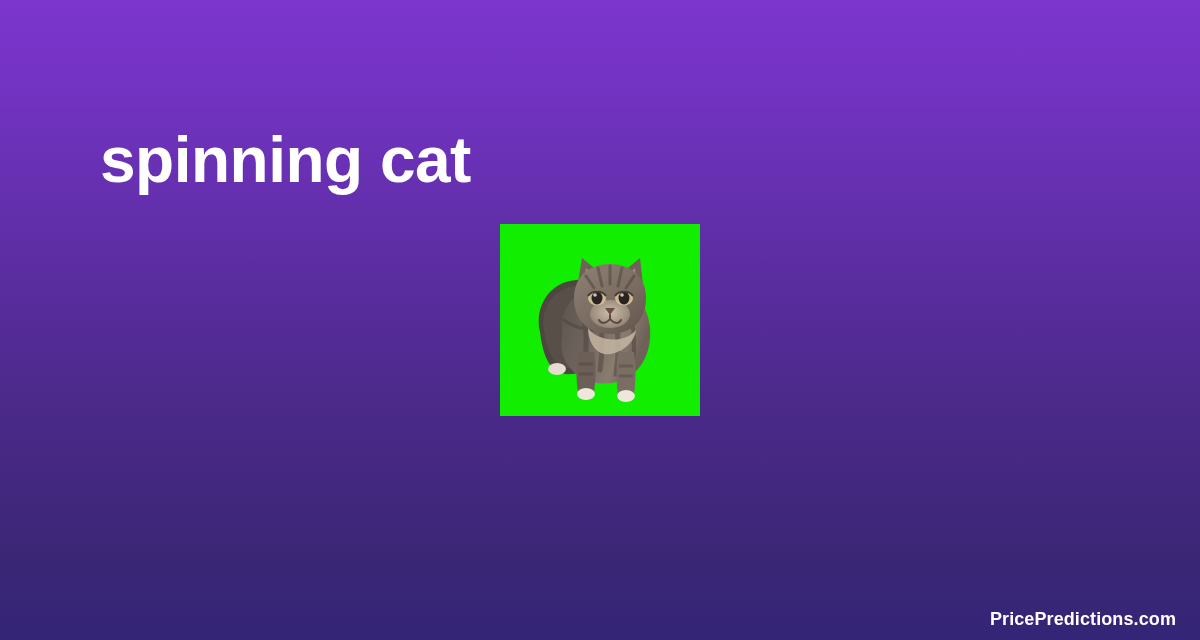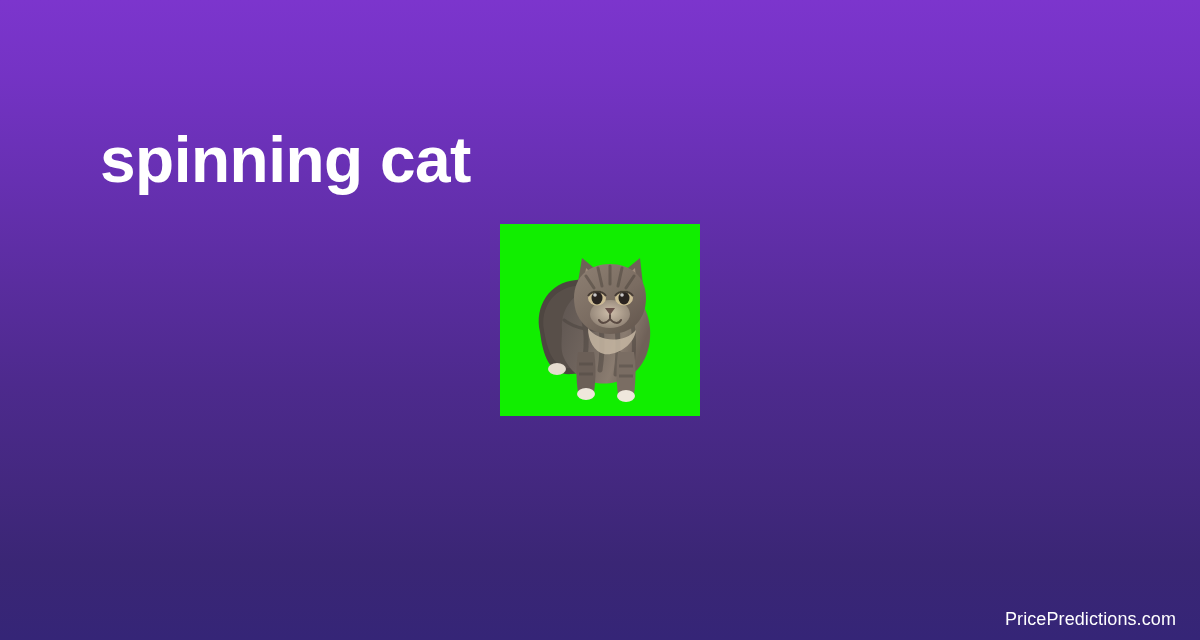--- a/index.html
+++ b/index.html
@@ -70,21 +70,21 @@
     line-height: 1.0;
     white-space: nowrap;
   }
 
   
   #watermark {
     position: absolute;
     right: 24px;
     bottom: 10px;
     font-size: 18px;
-    font-weight: normal;
+    font-weight: bold;
     color: #ffffff;
     letter-spacing: 0.1px;
     white-space: nowrap;
   }
 </style>
 </head>
 <body>
 
 <div id="page">
 

